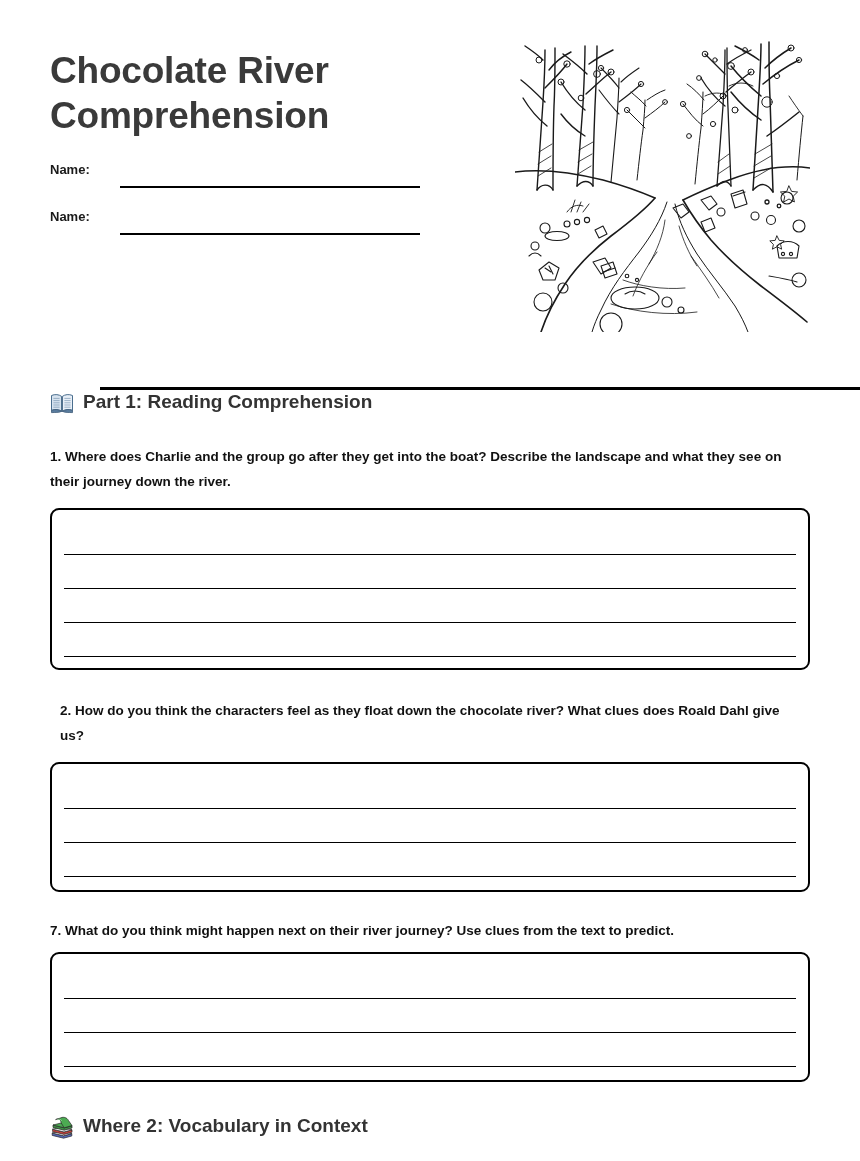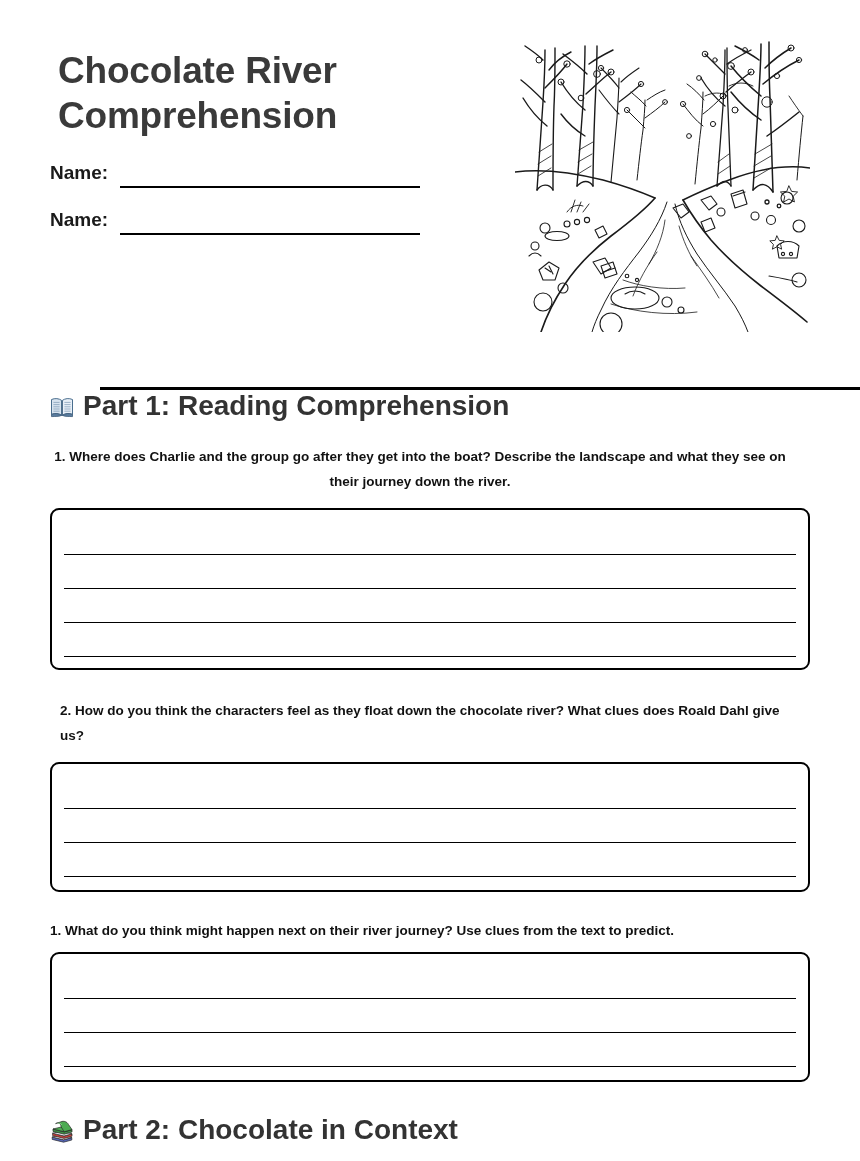--- a/index.html
+++ b/index.html
@@ -33,37 +33,36 @@
   .title {
     position: absolute;
     left: 0;
     top: 8px;
     width: 420px;
     font-size: 37px;
     font-weight: bold;
     line-height: 1.22;
     color: #3a3a3a;
     letter-spacing: -0.2px;
-    margin-left: 8px;
   }
   .meta {
     position: absolute;
     left: 0;
     top: 122px;
     width: 420px;
   }
   .meta-row {
     position: relative;
     height: 47px;
   }
   .meta-label {
     position: absolute;
     left: 0;
     top: 0;
-    font-size: 19px;
+    font-size: 13px;
     font-weight: bold;
     color: #1a1a1a;
   }
   .meta-line {
     position: absolute;
     left: 70px;
     top: 24px;
     width: 300px;
     height: 0;
     border-bottom: 2px solid #000000;
@@ -90,21 +89,21 @@
     top: 347px;
     width: 760px;
     height: 3px;
     background: #000000;
   }
 
   
   .section-heading {
     position: absolute;
     left: 50px;
-    font-size: 28px;
+    font-size: 19px;
     font-weight: bold;
     color: #333333;
     white-space: nowrap;
     display: flex;
     align-items: center;
     gap: 9px;
   }
   .emoji {
     display: inline-block;
     width: 24px;
@@ -373,40 +372,40 @@
             <path d="M14.4 14 H20.6"></path>
             <path d="M14.4 16.2 H20.6"></path>
         </g>
         <path d="M1.5 19.4 C5 18, 9 18.4, 11.6 20.4 C9 21.6, 5 21.4, 1.5 21.6 Z" fill="#5b7ea0" stroke="#3d5b77" stroke-width="0.8"></path>
         <path d="M22.5 19.4 C19 18, 15 18.4, 12.4 20.4 C15 21.6, 19 21.4, 22.5 21.6 Z" fill="#5b7ea0" stroke="#3d5b77" stroke-width="0.8"></path>
       </svg>
     </span>
     <span>Part 1: Reading Comprehension</span>
   </div>
 
-  <div class="question" style="top:444px;text-align:center;">1. Where does Charlie and the group go after they get into the boat? Describe the landscape and what they see on their journey down the river.</div>
+  <div class="question" style="top:444px;">1. Where does Charlie and the group go after they get into the boat? Describe the landscape and what they see on their journey down the river.</div>
   <div class="answer-box" style="top:508px; height:162px;">
     <div class="rules">
       <span class="rule" style="top:44px;"></span>
       <span class="rule" style="top:78px;"></span>
       <span class="rule" style="top:112px;"></span>
       <span class="rule" style="top:146px;"></span>
     </div>
   </div>
 
   <div class="question" style="top:698px;margin-left:10px;">2. How do you think the characters feel as they float down the chocolate river? What clues does Roald Dahl give us?</div>
   <div class="answer-box" style="top:762px; height:130px;">
     <div class="rules">
       <span class="rule" style="top:44px;"></span>
       <span class="rule" style="top:78px;"></span>
       <span class="rule" style="top:112px;"></span>
     </div>
   </div>
 
-  <div class="question" style="top:918px;">1. What do you think might happen next on their river journey? Use clues from the text to predict.</div>
+  <div class="question" style="top:918px;">7. What do you think might happen next on their river journey? Use clues from the text to predict.</div>
   <div class="answer-box" style="top:952px; height:130px;">
     <div class="rules">
       <span class="rule" style="top:44px;"></span>
       <span class="rule" style="top:78px;"></span>
       <span class="rule" style="top:112px;"></span>
     </div>
   </div>
 
   <div class="section-heading" style="top:1114px;">
     <span class="emoji">
@@ -416,16 +415,16 @@
           <path d="M2.2 18 L13.6 20.8 L21.8 18.6 L10.6 16 Z" fill="#f0f0f4"></path>
           <path d="M2.6 14.2 L14 17 L22 14.8 L22 17.2 L14 19.4 L2.6 16.6 Z" fill="#c4423c"></path>
           <path d="M2.6 14.2 L14 17 L22 14.8 L11 12.2 Z" fill="#f0f0f4"></path>
           <path d="M3 10 L14.2 12.8 L22 10.6 L22 13 L14.2 15.2 L3 12.4 Z" fill="#3f8f45"></path>
           <path d="M3 10 L14.2 12.8 L22 10.6 L11.2 8 Z" fill="#4cab52"></path>
           <path d="M5.6 4.6 C8 3.4, 10.6 3.6, 11.2 8 L14.2 12.8 L22 10.6 L18.4 5.4 C17 2.6, 13.6 1.6, 11 2.8 Z" fill="#4cab52"></path>
         </g>
         <path d="M7.4 4.6 C9.2 3.8, 11 4.2, 11.8 6" fill="none" stroke="#8fd694" stroke-width="0.8"></path>
       </svg>
     </span>
-    <span>Part 2: Chocolate in Context</span>
+    <span>Where 2: Vocabulary in Context</span>
   </div>
 
 </div>
 
 </body></html>

